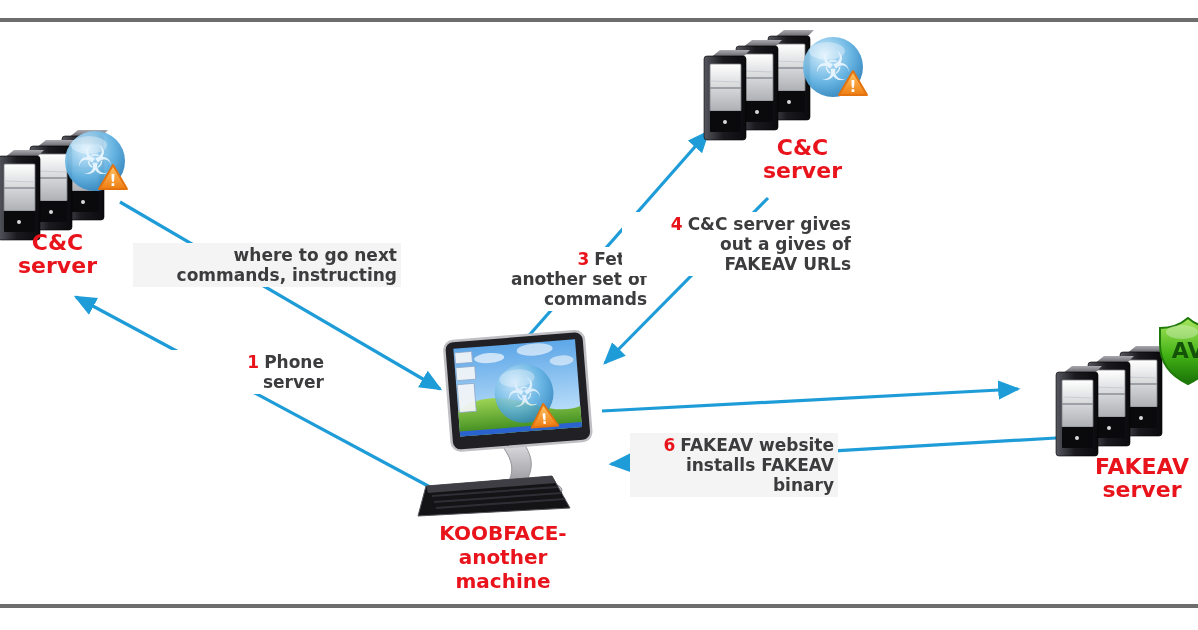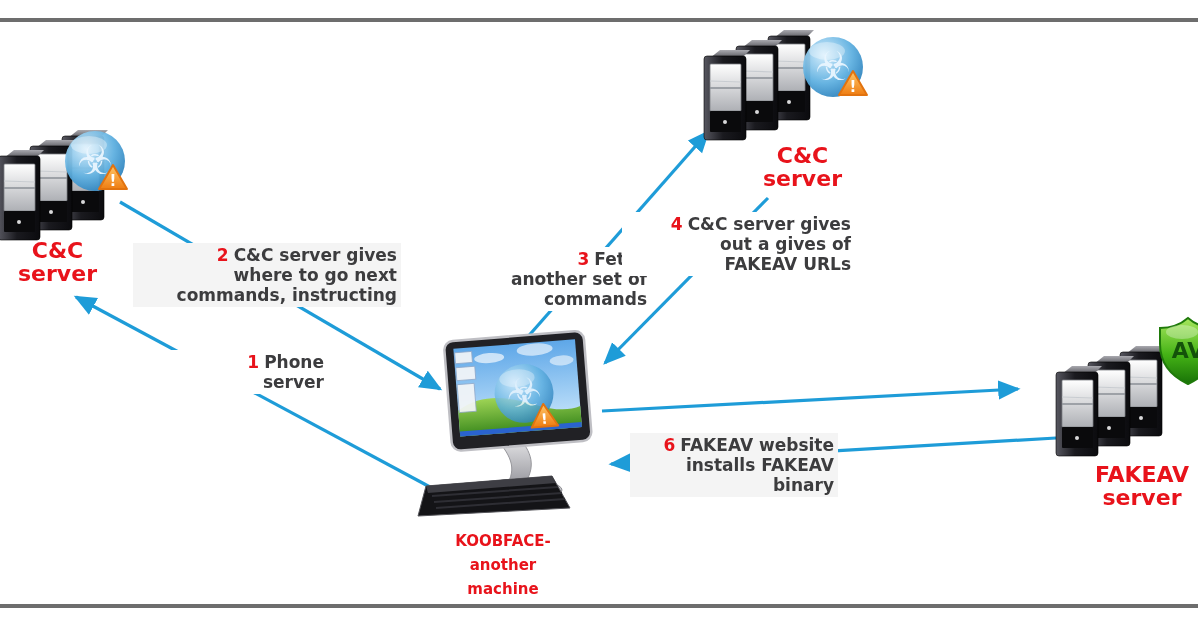--- a/index.html
+++ b/index.html
@@ -6,22 +6,22 @@
   #stage{position:relative;width:1198px;height:630px;background:#ffffff;overflow:hidden;
          font-family:"DejaVu Sans",sans-serif;}
   .abs{position:absolute;}
   .rule{position:absolute;left:0;width:1198px;height:4px;background:#6d6d6d;}
   .step{position:absolute;text-align:right;font-weight:bold;font-size:17px;line-height:20px;
         color:#3c3c3e;padding:2px 4px;}
   .step .num{color:#e8131b;margin-right:5px;}
   .shaded{background:#f4f4f4;}
   .plain{background:#ffffff;}
   .nodelabel{position:absolute;text-align:center;font-weight:bold;font-size:22px;line-height:23px;
-        color:#e8131b;margin-top:8px;}
-  .machinelabel{font-size:15px;line-height:24px;}
+        color:#e8131b;}
+  .machinelabel{font-size:20px;line-height:24px;}
   svg{overflow:visible;}
 </style>
 </head>
 <body>
 
 <div id="stage">
 
   <div class="rule" style="top:18px"></div>
   <div class="rule" style="top:604px"></div>
 
@@ -115,21 +115,20 @@
       <line x1="1056" y1="438" x2="611" y2="464" marker-end="url(#ah)"></line>
     </g>
   </svg>
 
   
   <div class="step plain" style="left:140px;top:350px;width:180px">
     <div><span class="num">1</span><span>Phone</span></div>
     <div>server</div>
   </div>
   <div class="step shaded" style="left:133px;top:243px;width:260px">
-    <div><span class="num">2</span><span>C&amp;C server gives</span></div>
     <div>where to go next</div>
     <div>commands, instructing</div>
   </div>
   <div class="step plain" style="left:468px;top:247px;width:175px">
     <div><span class="num">3</span><span>Fetch</span></div>
     <div>another set of</div>
     <div>commands</div>
   </div>
   <div class="step plain" style="left:622px;top:212px;width:225px">
     <div><span class="num">4</span><span>C&amp;C server gives</span></div>

